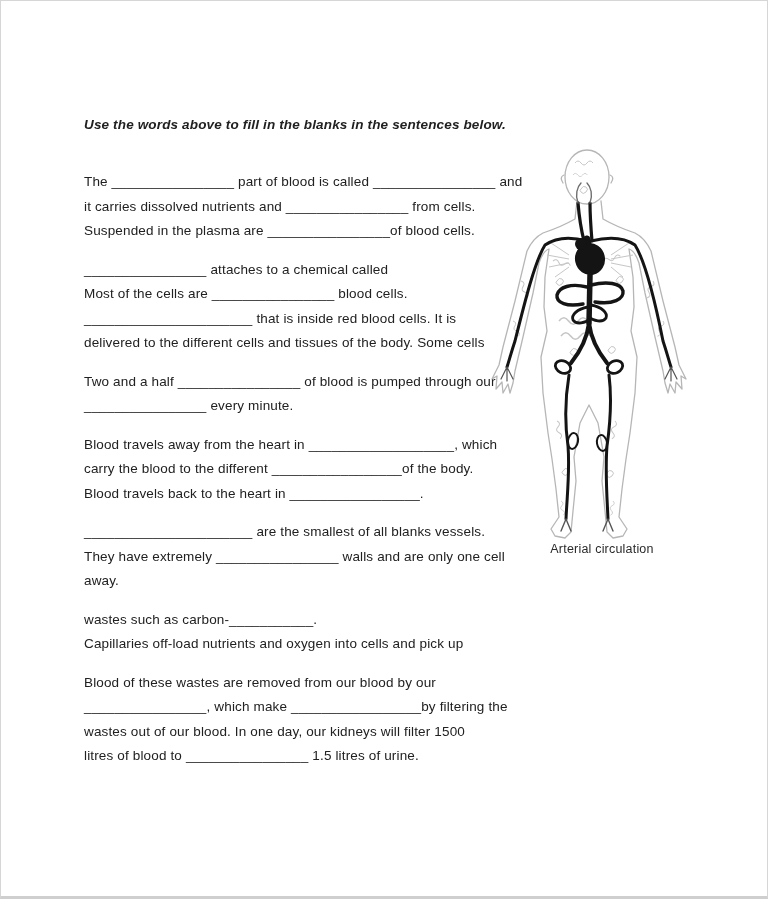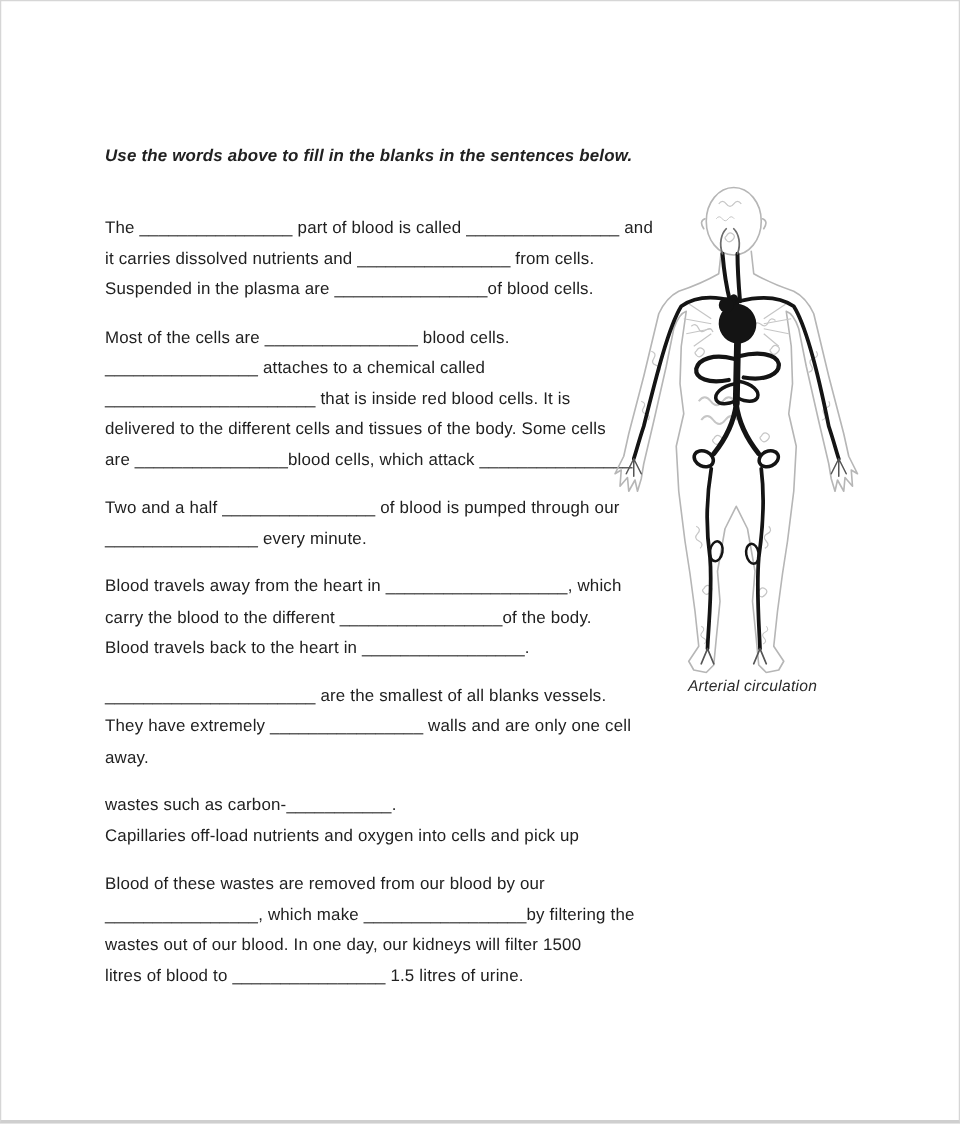--- a/index.html
+++ b/index.html
@@ -36,21 +36,20 @@
     color:#212121;
   }
   .figure{
     position:absolute;
     left:490px;top:140px;width:222px;
     text-align:center;
   }
   .figure svg{display:block;}
   .caption{
     font-size:12.5px;
-    font-style:italic;
     color:#2a2a2a;
     margin-top:3px;
     letter-spacing:.2px;
   }
 </style>
 </head>
 <body>
 
 <div class="page">
 
@@ -59,25 +58,24 @@
     <p class="instruction">Use the words above to fill in the blanks in the sentences below.</p>
 
 
     <div class="para">
       <div class="ln">The ________________ part of blood is called ________________ and</div>
       <div class="ln">it carries dissolved nutrients and ________________ from cells.</div>
       <div class="ln">Suspended in the plasma are ________________of blood cells.</div>
     </div>
 
     <div class="para">
+      <div class="ln">________________ attaches to a chemical called</div>
       <div class="ln">Most of the cells are ________________ blood cells.</div>
-      <div class="ln">________________ attaches to a chemical called</div>
       <div class="ln">______________________ that is inside red blood cells. It is</div>
       <div class="ln">delivered to the different cells and tissues of the body. Some cells</div>
-      <div class="ln">are ________________blood cells, which attack ________________</div>
     </div>
 
     <div class="para">
       <div class="ln">Two and a half ________________ of blood is pumped through our</div>
       <div class="ln">________________ every minute.</div>
     </div>
 
     <div class="para">
       <div class="ln">Blood travels away from the heart in ___________________, which</div>
       <div class="ln">carry the blood to the different _________________of the body.</div>

